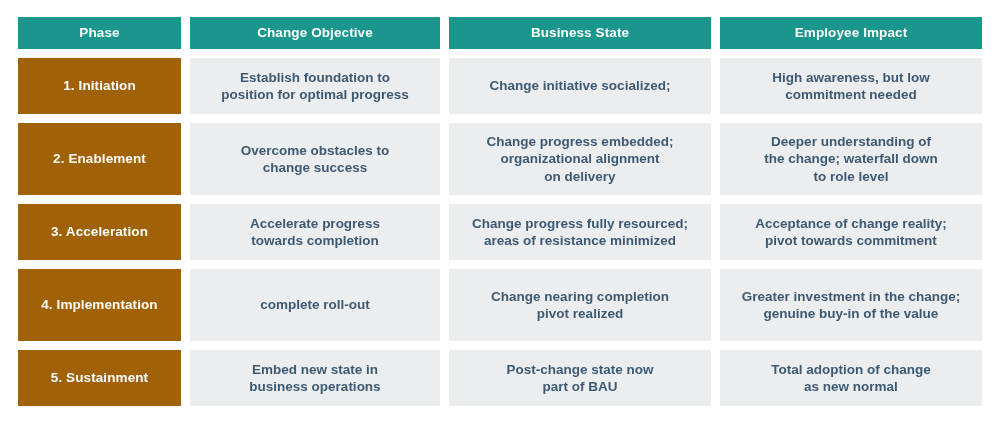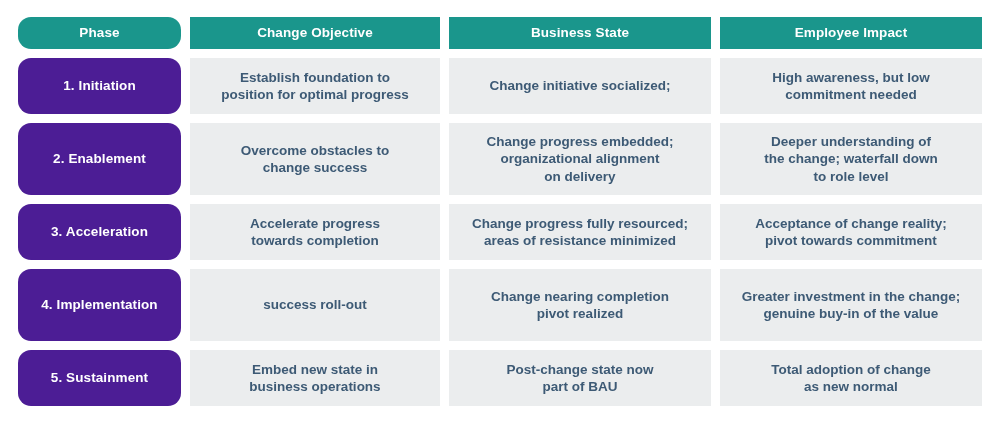--- a/index.html
+++ b/index.html
@@ -24,21 +24,21 @@
     row-gap: 9px;
   }
 
   .matrix-row {
     display: flex;
     column-gap: 9px;
     flex: 0 0 auto;
   }
 
   
-  .col-phase     { flex: 0 0 163px; border-radius: 13px; }
+  .col-phase     { flex: 0 0 163px; }
   .col-objective { flex: 0 0 250px; }
   .col-business  { flex: 0 0 262px; }
   .col-employee  { flex: 0 0 262px; }
 
   
   .row-header         { height: 32px; }
   .row-body-1         { height: 56px; }
   .row-body-2         { height: 72px; }
   .row-body-3         { height: 56px; }
   .row-body-4         { height: 72px; }
@@ -57,21 +57,21 @@
 
   .cell-header {
     background: #1a968c;
     color: #ffffff;
     font-size: 13.5px;
     font-weight: bold;
     letter-spacing: 0.1px;
   }
 
   .cell-phase {
-    background: #4c1d95;
+    background: #a16207;
     color: #ffffff;
     font-size: 13.5px;
     font-weight: bold;
     letter-spacing: 0.1px;
   }
 
   .cell-content {
     background: #ebedee;
     color: #3d5a75;
     font-size: 13.5px;
@@ -176,21 +176,21 @@
       </span>
     </div>
   </div>
 
   <div class="matrix-row row-body-4">
     <div class="cell cell-phase col-phase">
       <span>4. Implementation</span>
     </div>
     <div class="cell cell-content col-objective">
       <span>
-        <span class="line">success roll-out</span>
+        <span class="line">complete roll-out</span>
       </span>
     </div>
     <div class="cell cell-content col-business">
       <span>
         <span class="line">Change nearing completion</span>
         <span class="line">pivot realized</span>
       </span>
     </div>
     <div class="cell cell-content col-employee">
       <span>

